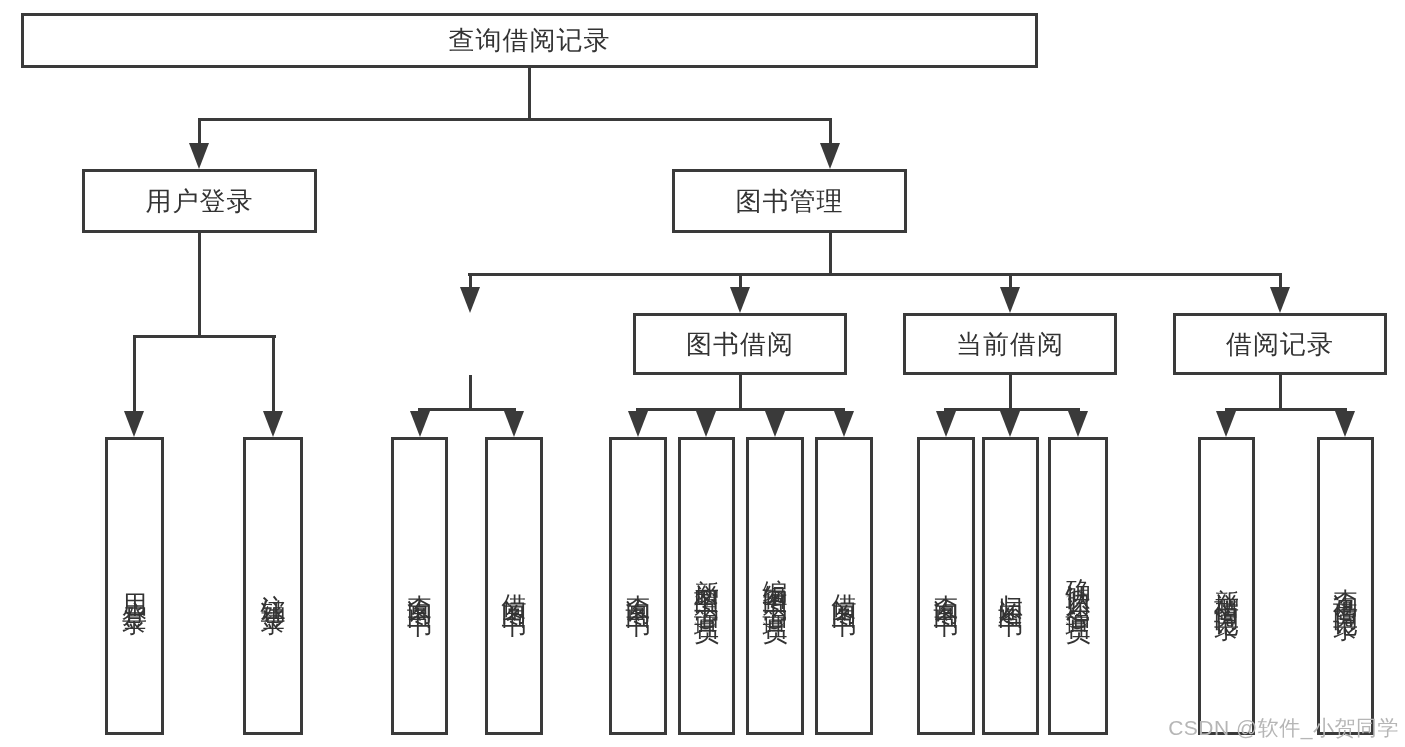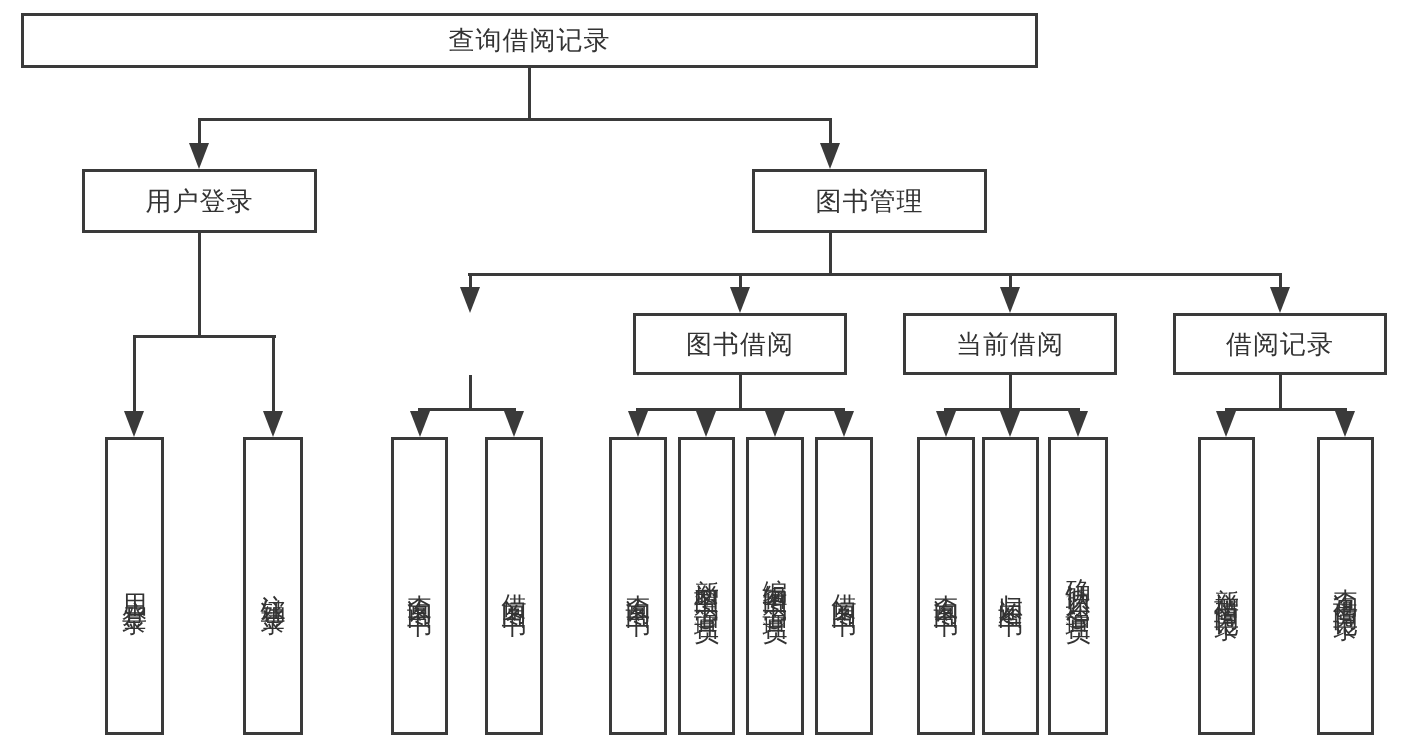--- a/index.html
+++ b/index.html
@@ -61,21 +61,21 @@
 
 <div class="canvas">
 
   <div class="box" style="left:21px;top:13px;width:1017px;height:55px;">
     <span class="h-label">查询借阅记录</span>
   </div>
 
   <div class="box" style="left:82px;top:169px;width:235px;height:64px;">
     <span class="h-label">用户登录</span>
   </div>
-  <div class="box" style="left:752px;top:169px;width:235px;height:64px;">
+  <div class="box" style="left:672px;top:169px;width:235px;height:64px;">
     <span class="h-label">图书管理</span>
   </div>
 
   <div class="box" style="left:903px;top:313px;width:214px;height:62px;">
     <span class="h-label">当前借阅</span>
   </div>
   <div class="box" style="left:633px;top:313px;width:214px;height:62px;">
     <span class="h-label">图书借阅</span>
   </div>
   <div class="box" style="left:1173px;top:313px;width:214px;height:62px;justify-content:center;">
@@ -167,14 +167,15 @@
   <div class="line" style="left:944px;top:408px;width:136px;height:3px;"></div>
   <div class="arrow" style="left:936px;top:411px;"></div>
   <div class="arrow" style="left:1000px;top:411px;"></div>
   <div class="arrow" style="left:1068px;top:411px;"></div>
 
   <div class="line" style="left:1279px;top:375px;width:3px;height:33px;"></div>
   <div class="line" style="left:1225px;top:408px;width:122px;height:3px;"></div>
   <div class="arrow" style="left:1216px;top:411px;"></div>
   <div class="arrow" style="left:1335px;top:411px;"></div>
 
+  <div class="watermark">CSDN @软件_小贺同学</div>
 
 </div>
 
 </body></html>

